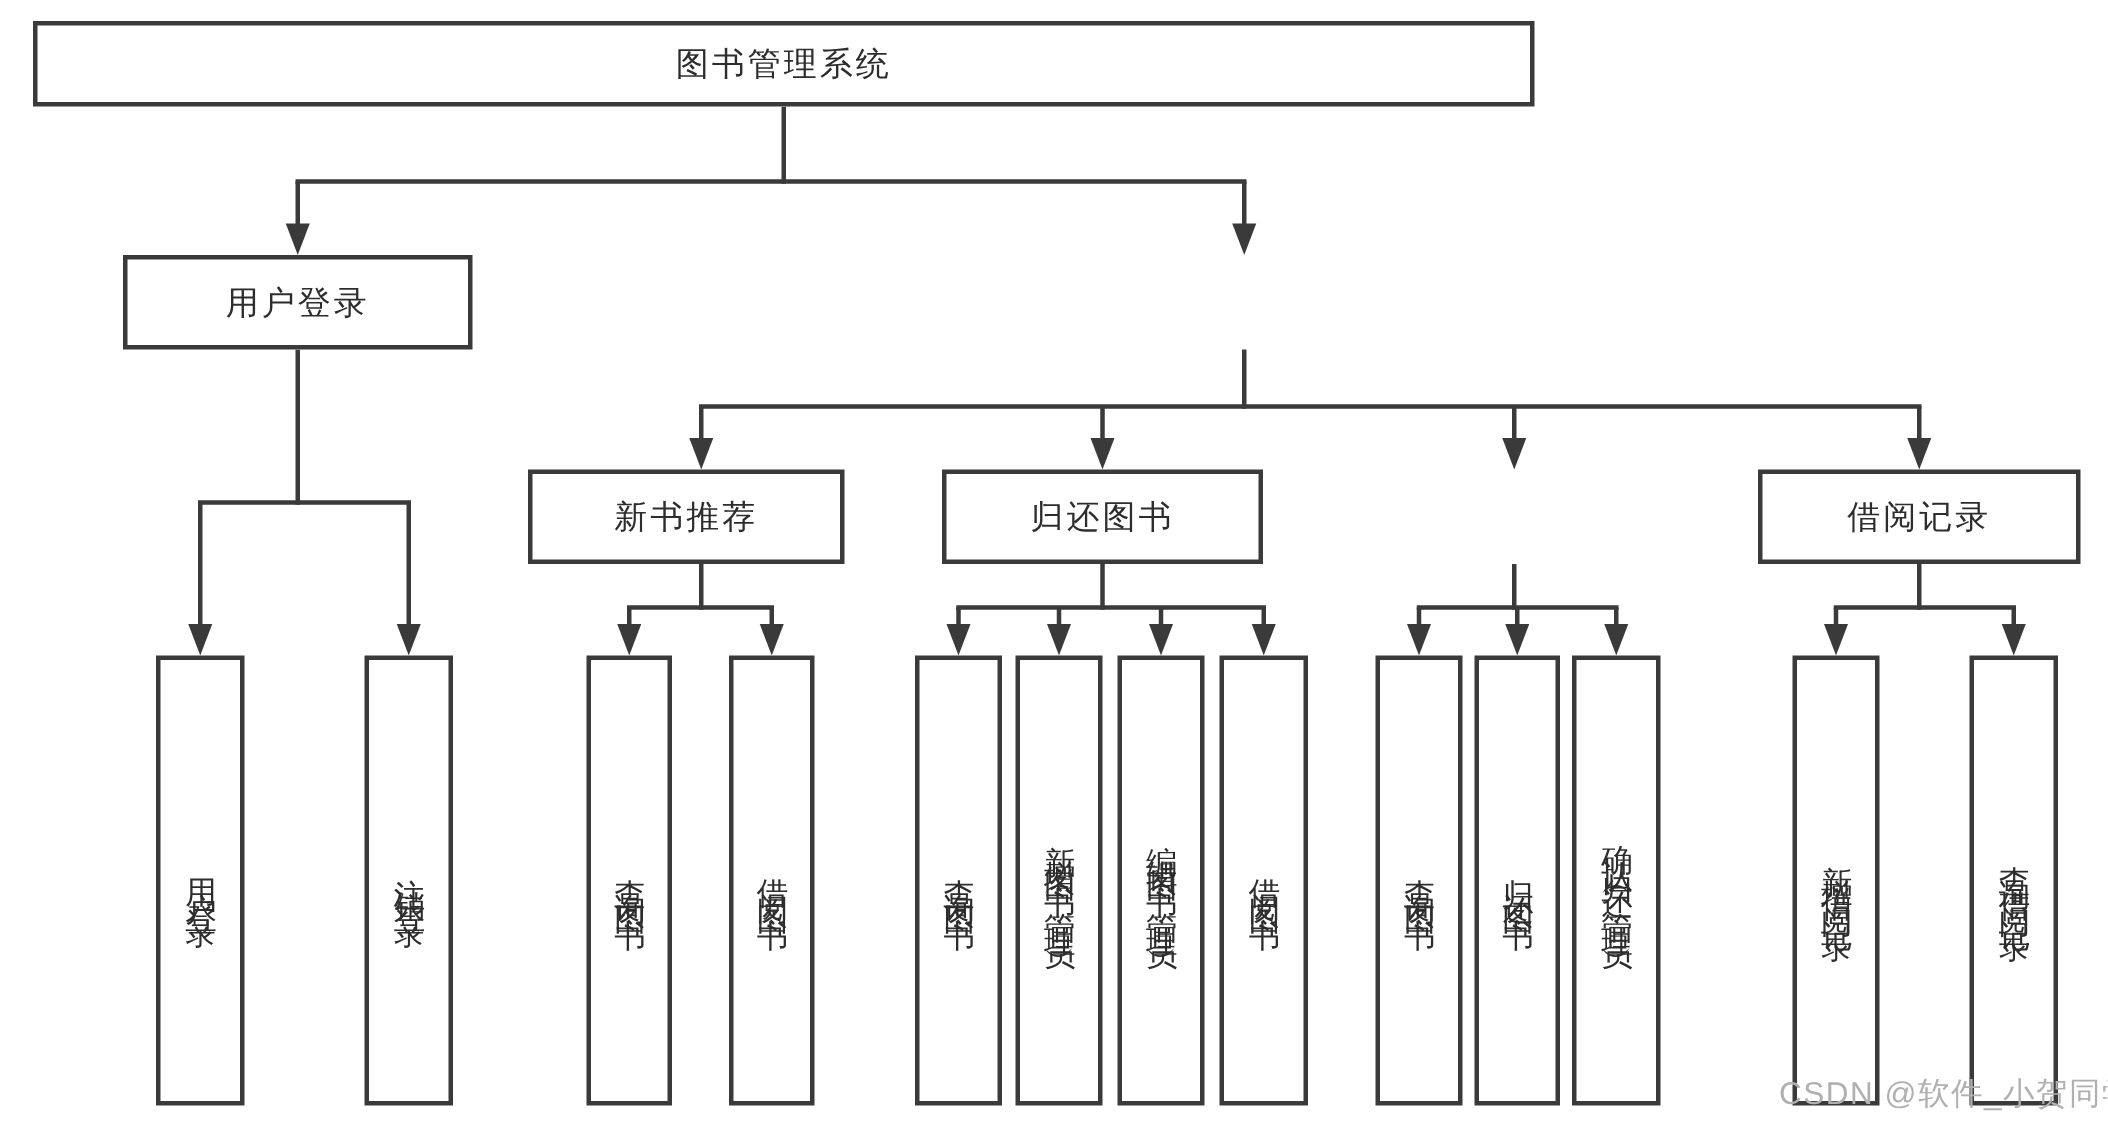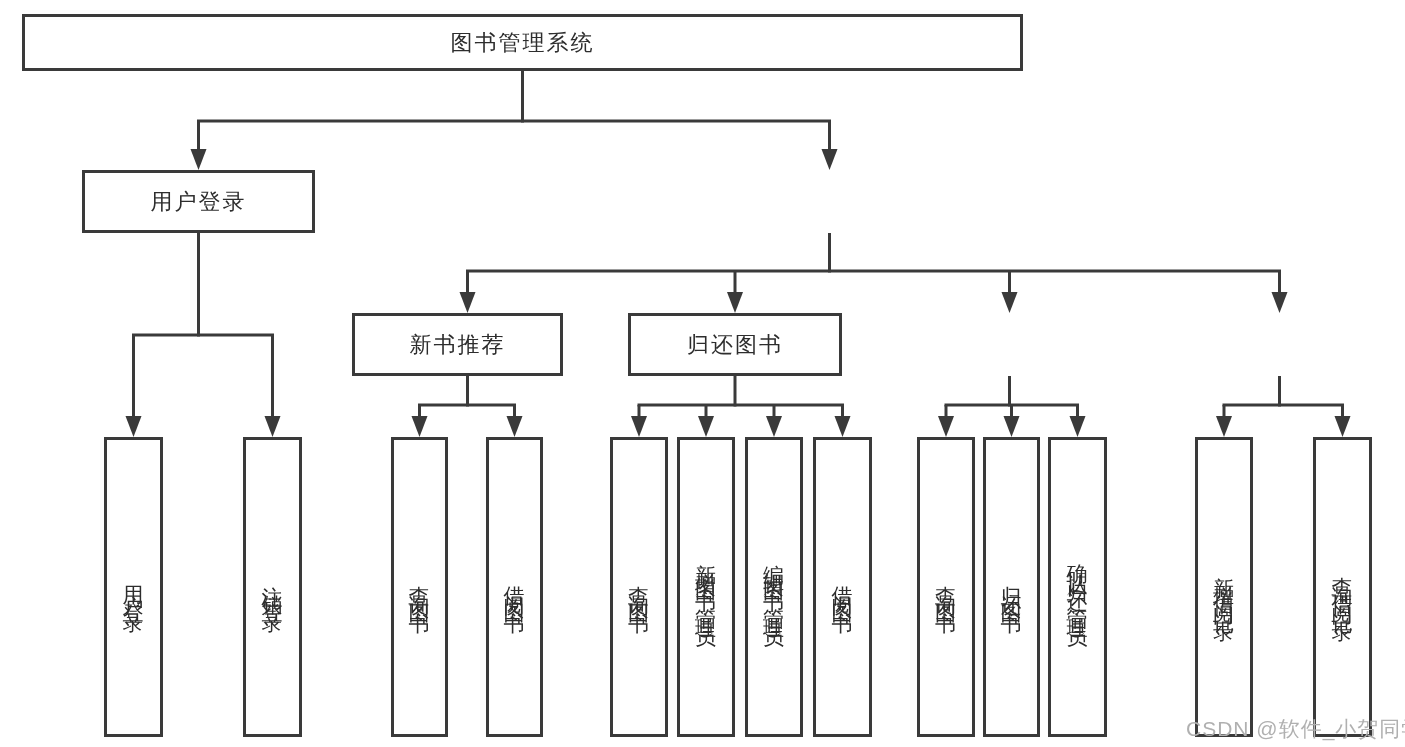--- a/index.html
+++ b/index.html
@@ -113,20 +113,23 @@
   <div class="node hbox" style="left:82px;top:170px;width:233px;height:63px;">
     <span>用户登录</span>
   </div>
 
   <div class="node hbox" style="left:352px;top:313px;width:211px;height:63px;">
     <span>新书推荐</span>
   </div>
   <div class="node hbox" style="left:628px;top:313px;width:214px;height:63px;">
     <span>归还图书</span>
   </div>
+  <div class="node hbox" style="left:1172px;top:313px;width:215px;height:63px;">
+    <span>借阅记录</span>
+  </div>
 
   <div class="node vbox" style="left:104px;top:437px;width:59px;height:300px;">
     <span class="vtext">用户登录</span>
   </div>
   <div class="node vbox" style="left:243px;top:437px;width:59px;height:300px;">
     <span class="vtext">注销登录</span>
   </div>
 
   <div class="node vbox" style="left:391px;top:437px;width:57px;height:300px;">
     <span class="vtext">查询图书</span>

